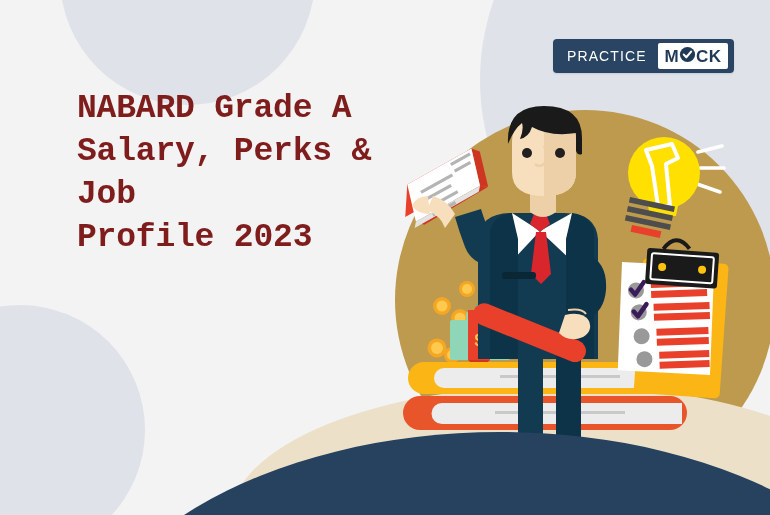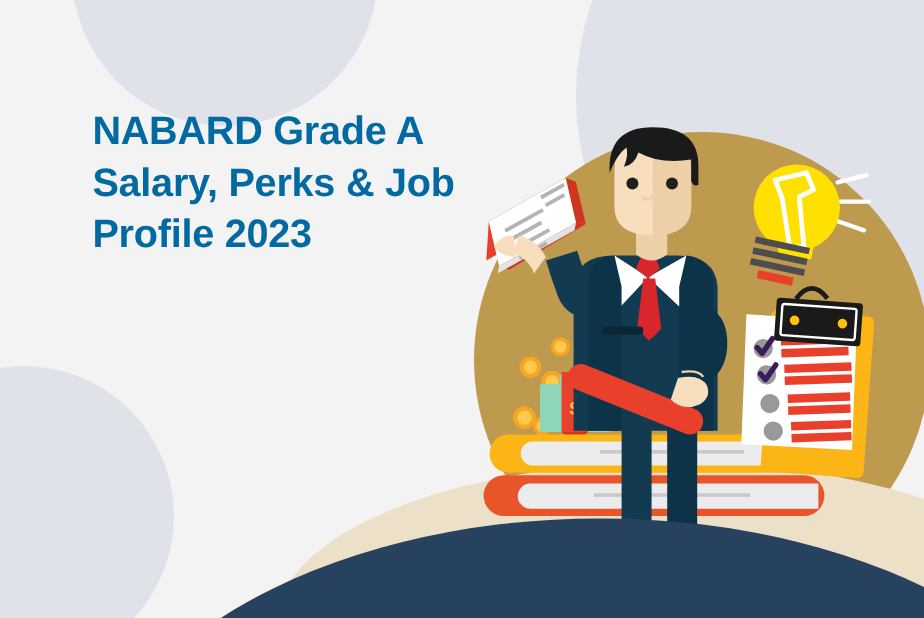--- a/index.html
+++ b/index.html
@@ -21,26 +21,27 @@
   .blob { position: absolute; border-radius: 50%; }
   #blob-top-left   { left: 60px;  top: -150px; width: 255px; height: 255px; background: #e0e2ea; }
   #blob-top-right  { left: 480px; top: -160px; width: 480px; height: 480px; background: #e0e2ea; }
   #blob-left       { left: -105px; top: 305px; width: 250px; height: 250px; background: #e0e2ea; }
 
   
   #headline {
     position: absolute;
     left: 77px; top: 87px;
     width: 360px;
-    color: #0369a1;
+    color: #7f1d1d;
     font-size: 33px;
     font-weight: bold;
     line-height: 43px;
     letter-spacing: -0.2px;
     white-space: pre-line;
+    font-family: Liberation Mono, monospace;
   }
 
   
   #logo {
     position: absolute;
     left: 553px; top: 39px;
     height: 34px;
     background: #294563;
     border-radius: 4px;
     display: flex;
@@ -251,14 +252,27 @@
       </g>
 
       <ellipse cx="500" cy="690" rx="430" ry="258" fill="#26425f"></ellipse>
     </svg>
   </div>
 
   <div id="headline">NABARD Grade A
 Salary, Perks &amp; Job
 Profile 2023</div>
 
+  <div id="logo">
+    <span id="logo-practice">PRACTICE</span>
+    <span id="logo-mock-box">
+      <span class="logo-mock-letters">M</span>
+      <span id="logo-check-icon">
+        <svg width="17" height="17" viewBox="0 0 17 17" xmlns="http://www.w3.org/2000/svg">
+          <circle cx="8.5" cy="8.5" r="7.6" fill="#1f3a57"></circle>
+          <path d="M4.8 8.6 L7.3 11.3 L12.1 5.6" stroke="#ffffff" stroke-width="2.1" fill="none" stroke-linecap="round" stroke-linejoin="round"></path>
+        </svg>
+      </span>
+      <span class="logo-mock-letters">CK</span>
+    </span>
+  </div>
 
 </div>
 
 </body></html>

